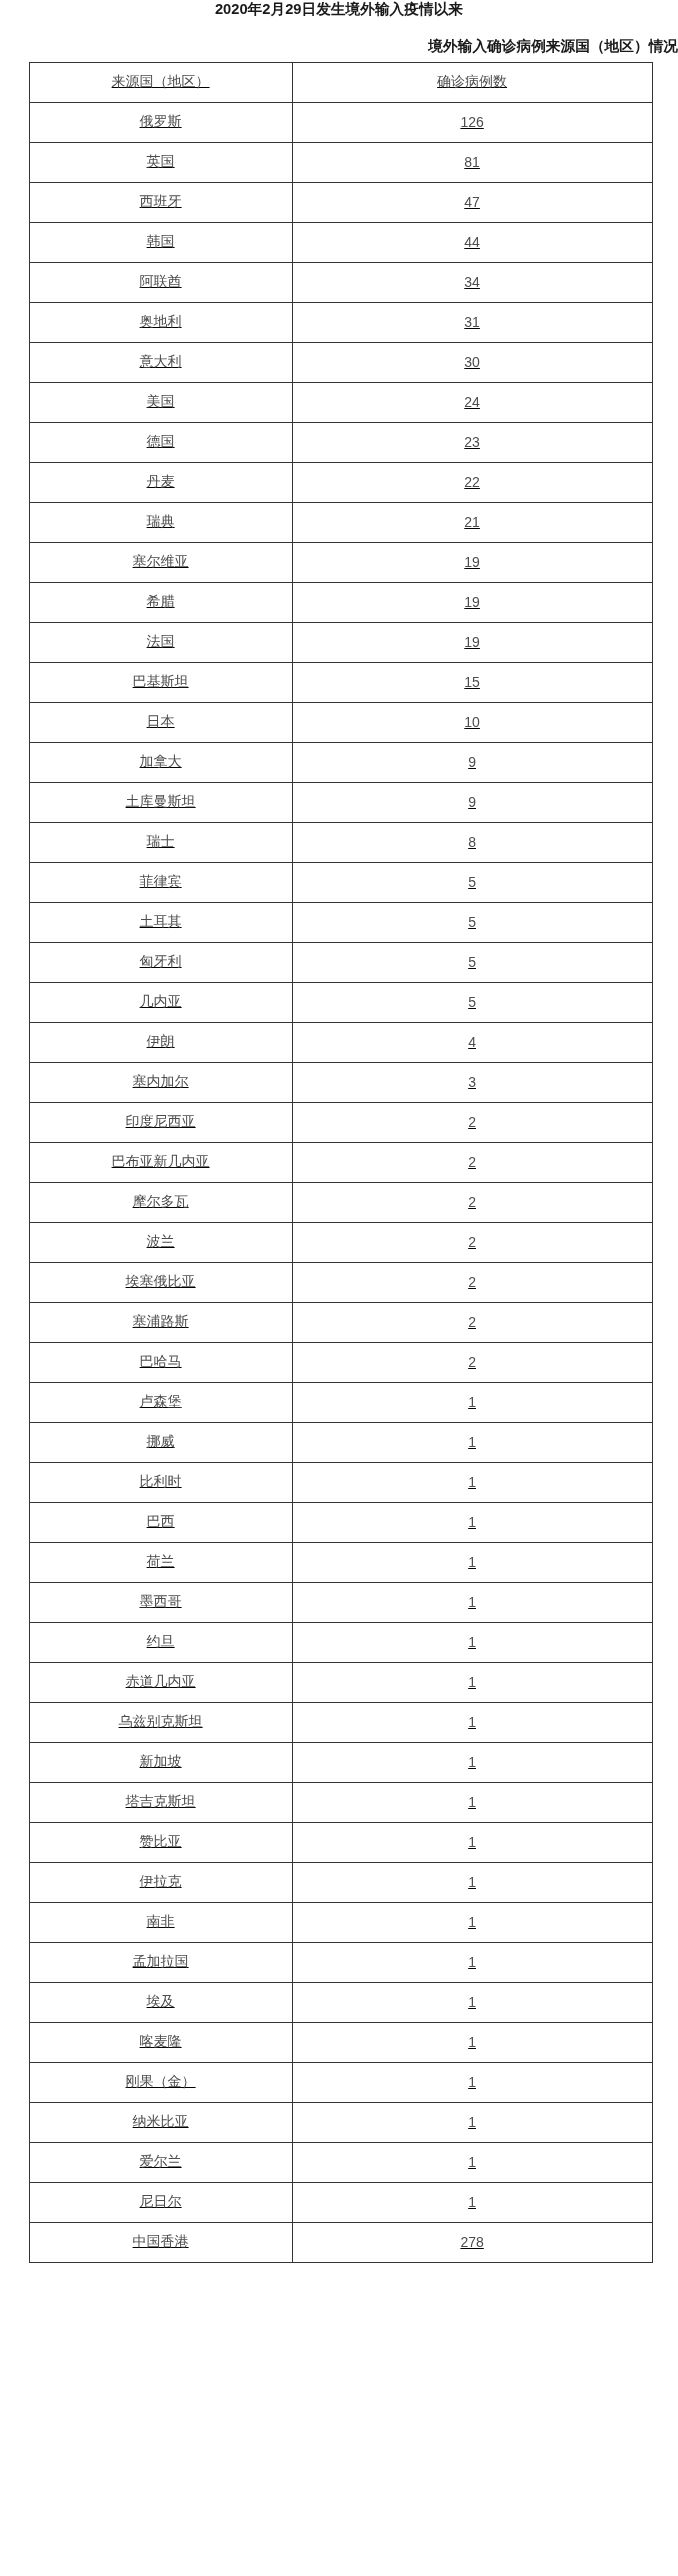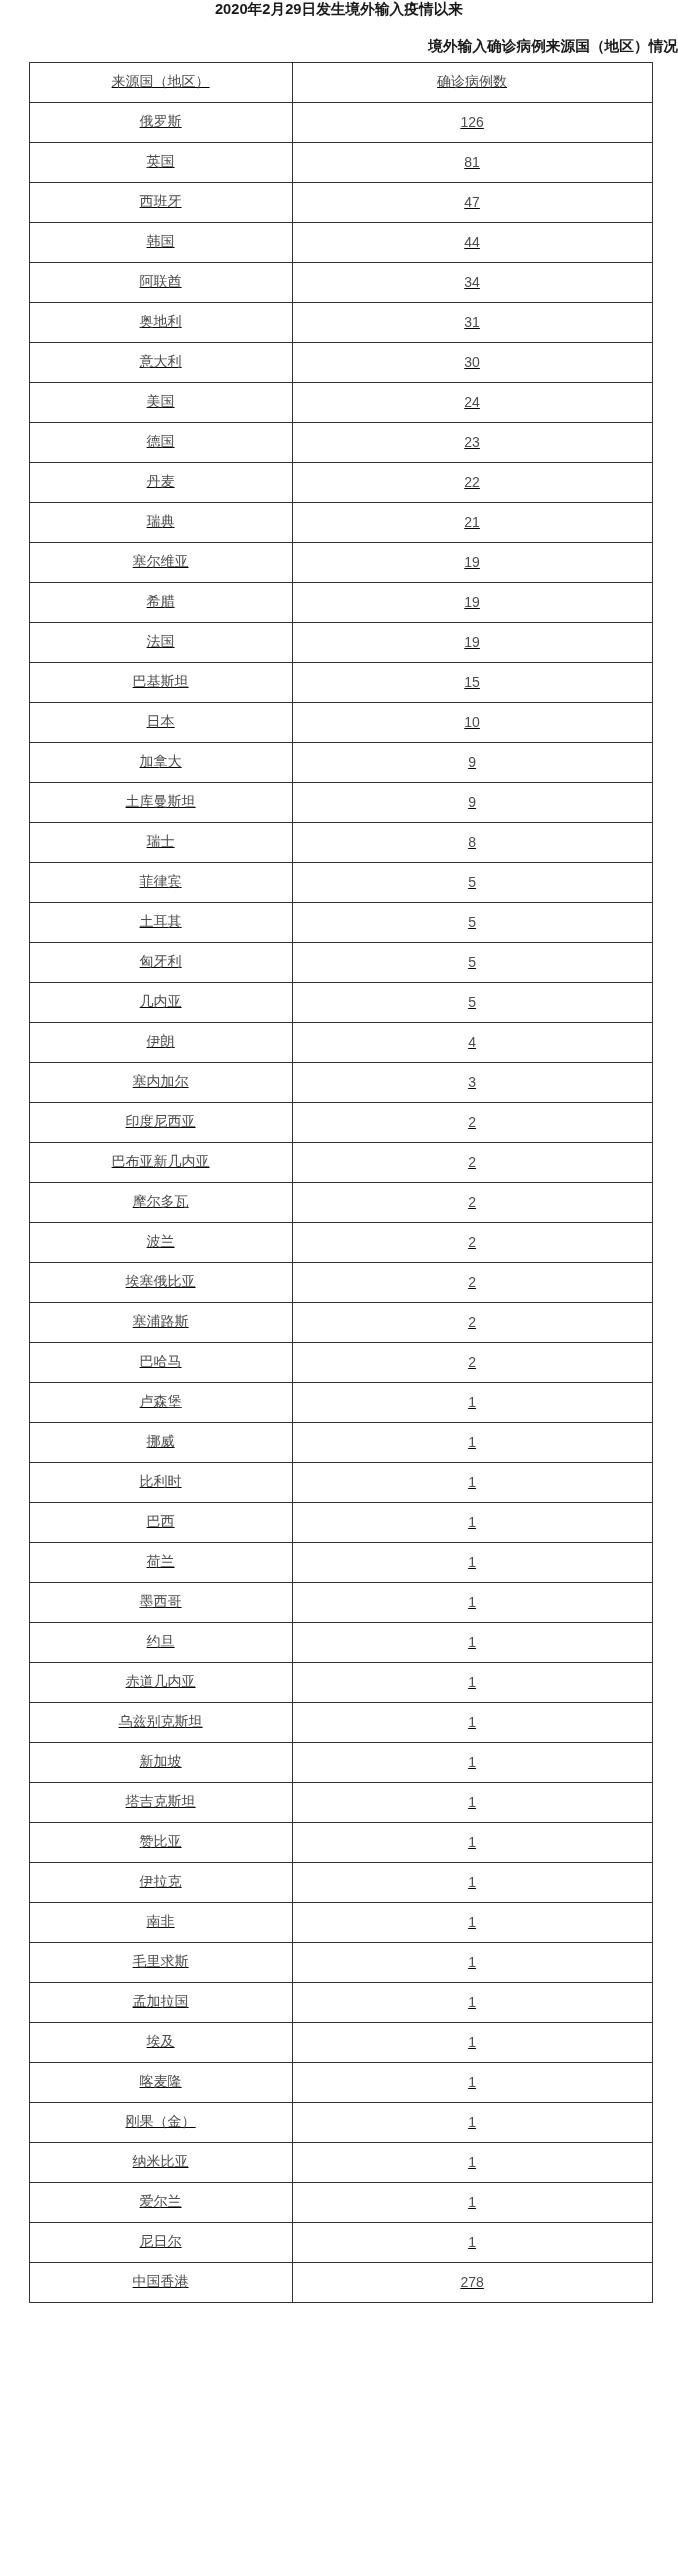--- a/index.html
+++ b/index.html
@@ -245,24 +245,20 @@
         </tr>
         <tr>
           <td>伊拉克</td>
           <td>1</td>
         </tr>
         <tr>
           <td>南非</td>
           <td>1</td>
         </tr>
         <tr>
-          <td>毛里求斯</td>
-          <td>1</td>
-        </tr>
-        <tr>
           <td>孟加拉国</td>
           <td>1</td>
         </tr>
         <tr>
           <td>埃及</td>
           <td>1</td>
         </tr>
         <tr>
           <td>喀麦隆</td>
           <td>1</td>

